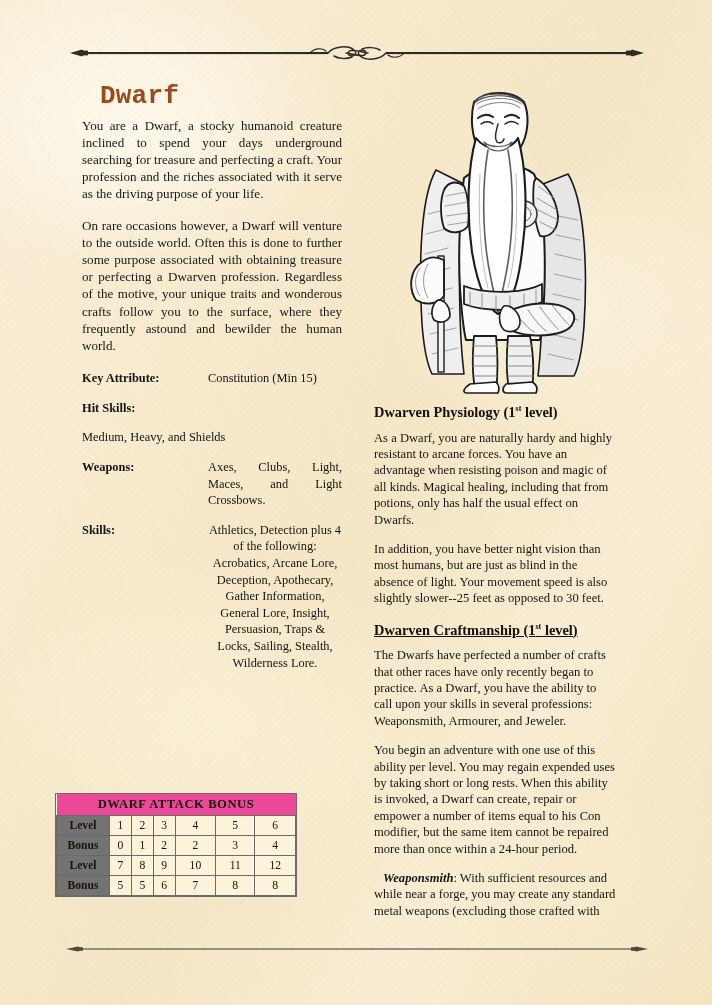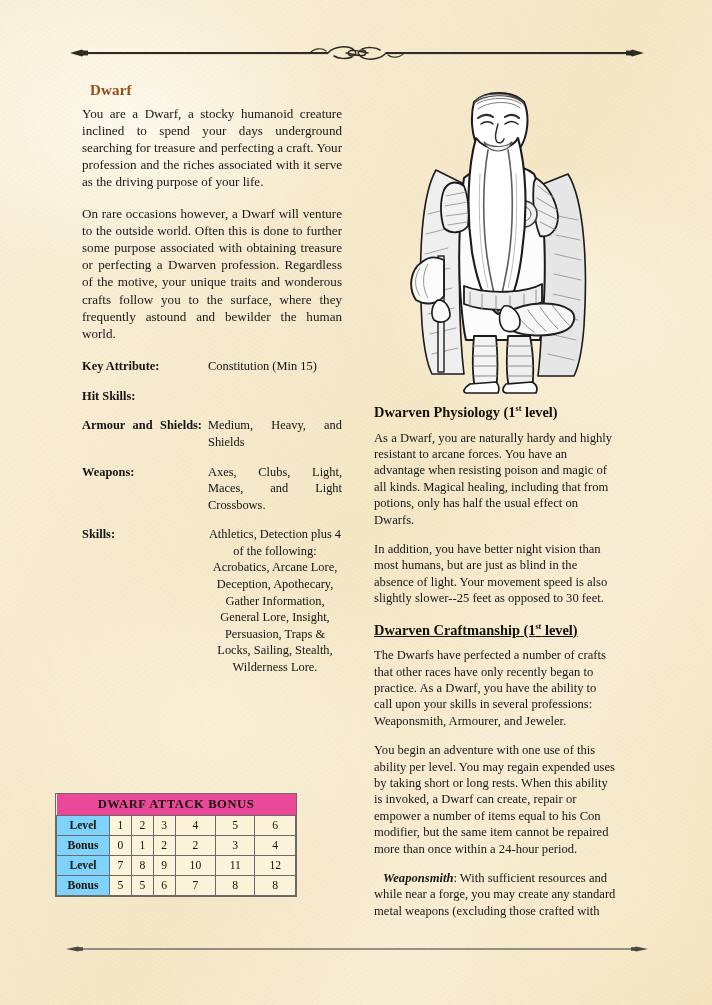--- a/index.html
+++ b/index.html
@@ -34,23 +34,23 @@
   .divider{position:absolute;left:62px;width:590px;}
   .divider svg{display:block;width:100%;}
   .divider-top{top:38px;height:30px;}
   .divider-bottom{top:938px;height:22px;}
 
   
   .col-left{position:absolute;left:82px;top:82px;width:260px;}
   .col-right{position:absolute;left:374px;top:404px;width:242px;}
 
   h1.title{
-    font-family:Liberation Serif, serif;
-    font-size:15px;font-weight:bold;color:#9c4a19;
-    margin:0 0 6px 8px;letter-spacing:.2px;line-height:1.1;
+    font-family:Liberation Mono, monospace;
+    font-size:26px;font-weight:bold;color:#9c4a19;
+    margin:0 0 6px 18px;letter-spacing:.2px;line-height:1.1;
   }
   p.body{
     margin:0 0 14px 0;
     font-size:13.1px;line-height:17.2px;color:#181818;
     text-align:justify;text-justify:inter-word;
     hyphens:none;
   }
 
   
   .attrs{margin-top:16px;}
@@ -77,21 +77,21 @@
     background:#ec4899;border-bottom:1.6px solid #6b6a66;
     font-size:12.6px;font-weight:bold;letter-spacing:.55px;
     color:#17130b;padding:3px 0 3px 0;text-align:center;
   }
   .atk-table td{
     border:1px solid #6b6a66;
     font-size:11.6px;text-align:center;color:#17130b;
     padding:3px 0;background:#fdf3da;
   }
   .atk-table td.rowhdr{
-    font-weight:bold;width:52px;font-size:11.6px;background:#7dd3fc;
+    font-weight:bold;width:52px;font-size:11.6px;background:#737373;
   }
 
   
   h2.sub{
     font-family:"Liberation Serif", serif;
     font-size:14.4px;font-weight:bold;color:#14100a;
     margin:0 0 9px 0;line-height:1.15;
   }
   p.rbody{
     margin:0 0 13px 0;font-size:12.6px;line-height:16.4px;
@@ -145,21 +145,20 @@
       <div class="attr-row">
         <div class="attr-label">Key Attribute:</div>
         <div class="attr-val">Constitution (Min 15)</div>
       </div>
 
       <div class="attr-row">
         <div class="attr-label">Hit Skills:</div>
       </div>
 
       <div class="attr-row">
-        <div class="attr-label spread">Armour and Shields:</div>
         <div class="attr-val just">Medium, Heavy, and Shields</div>
       </div>
 
       <div class="attr-row">
         <div class="attr-label">Weapons:</div>
         <div class="attr-val just">Axes, Clubs, Light, Maces, and Light Crossbows.</div>
       </div>
 
       <div class="attr-row">
         <div class="attr-label">Skills:</div>

